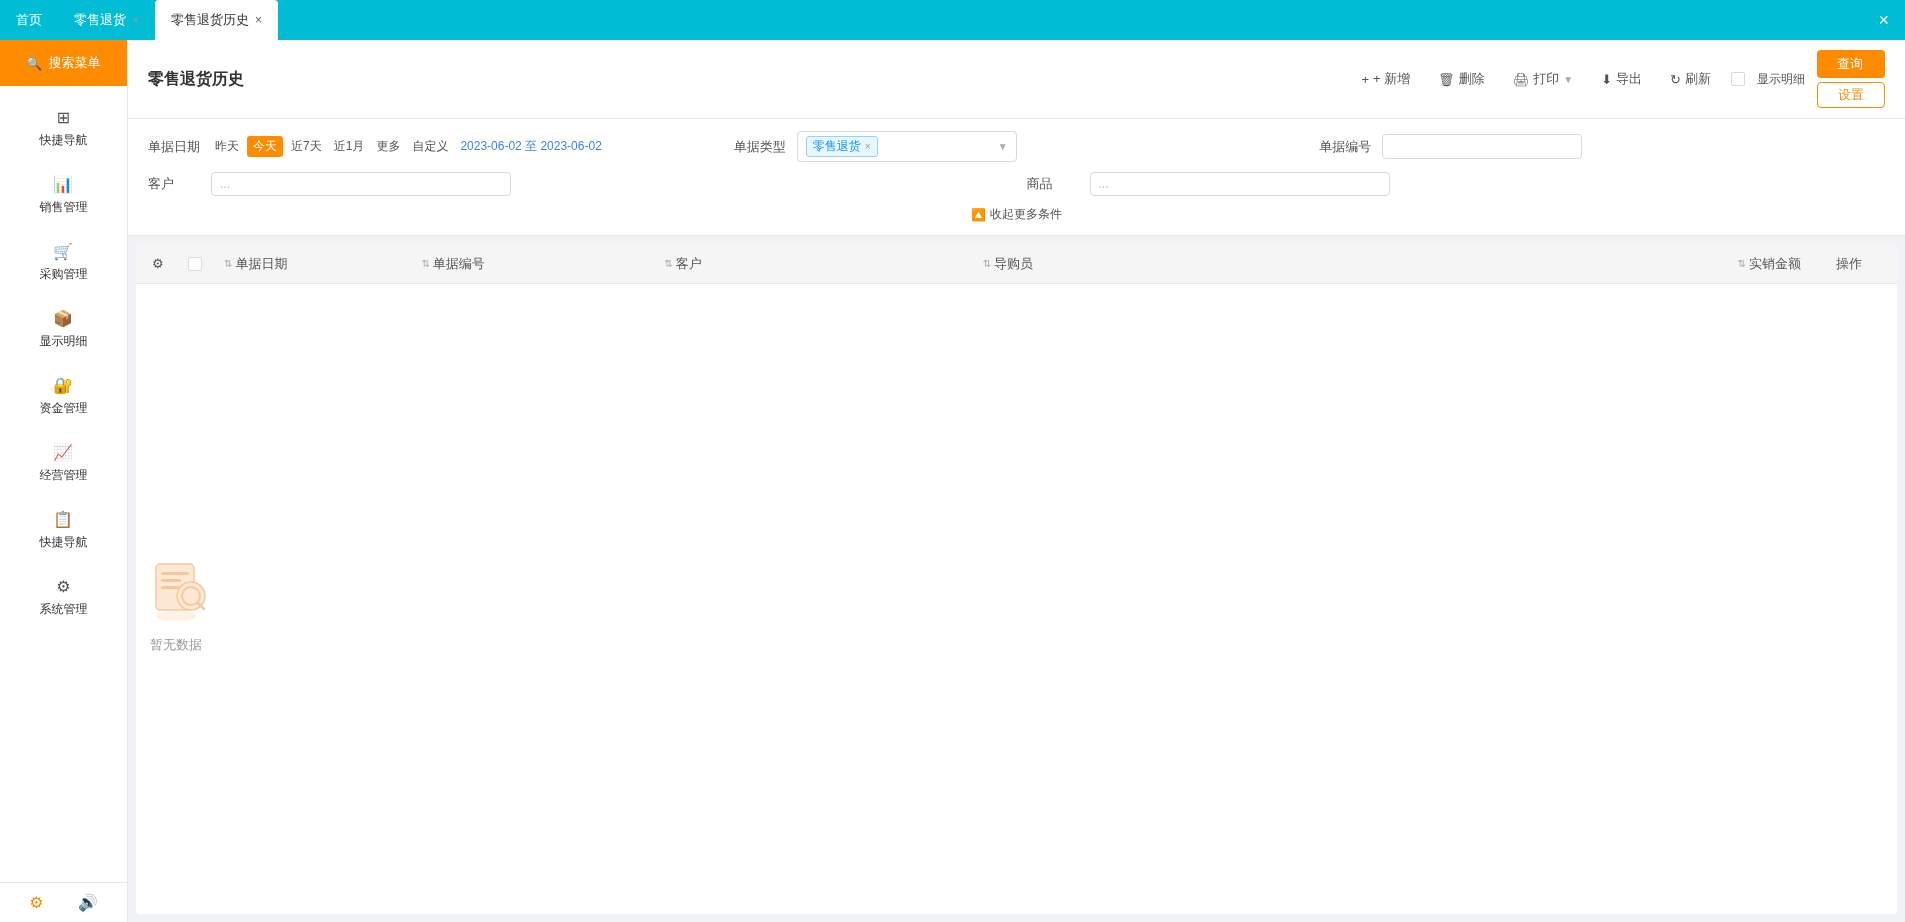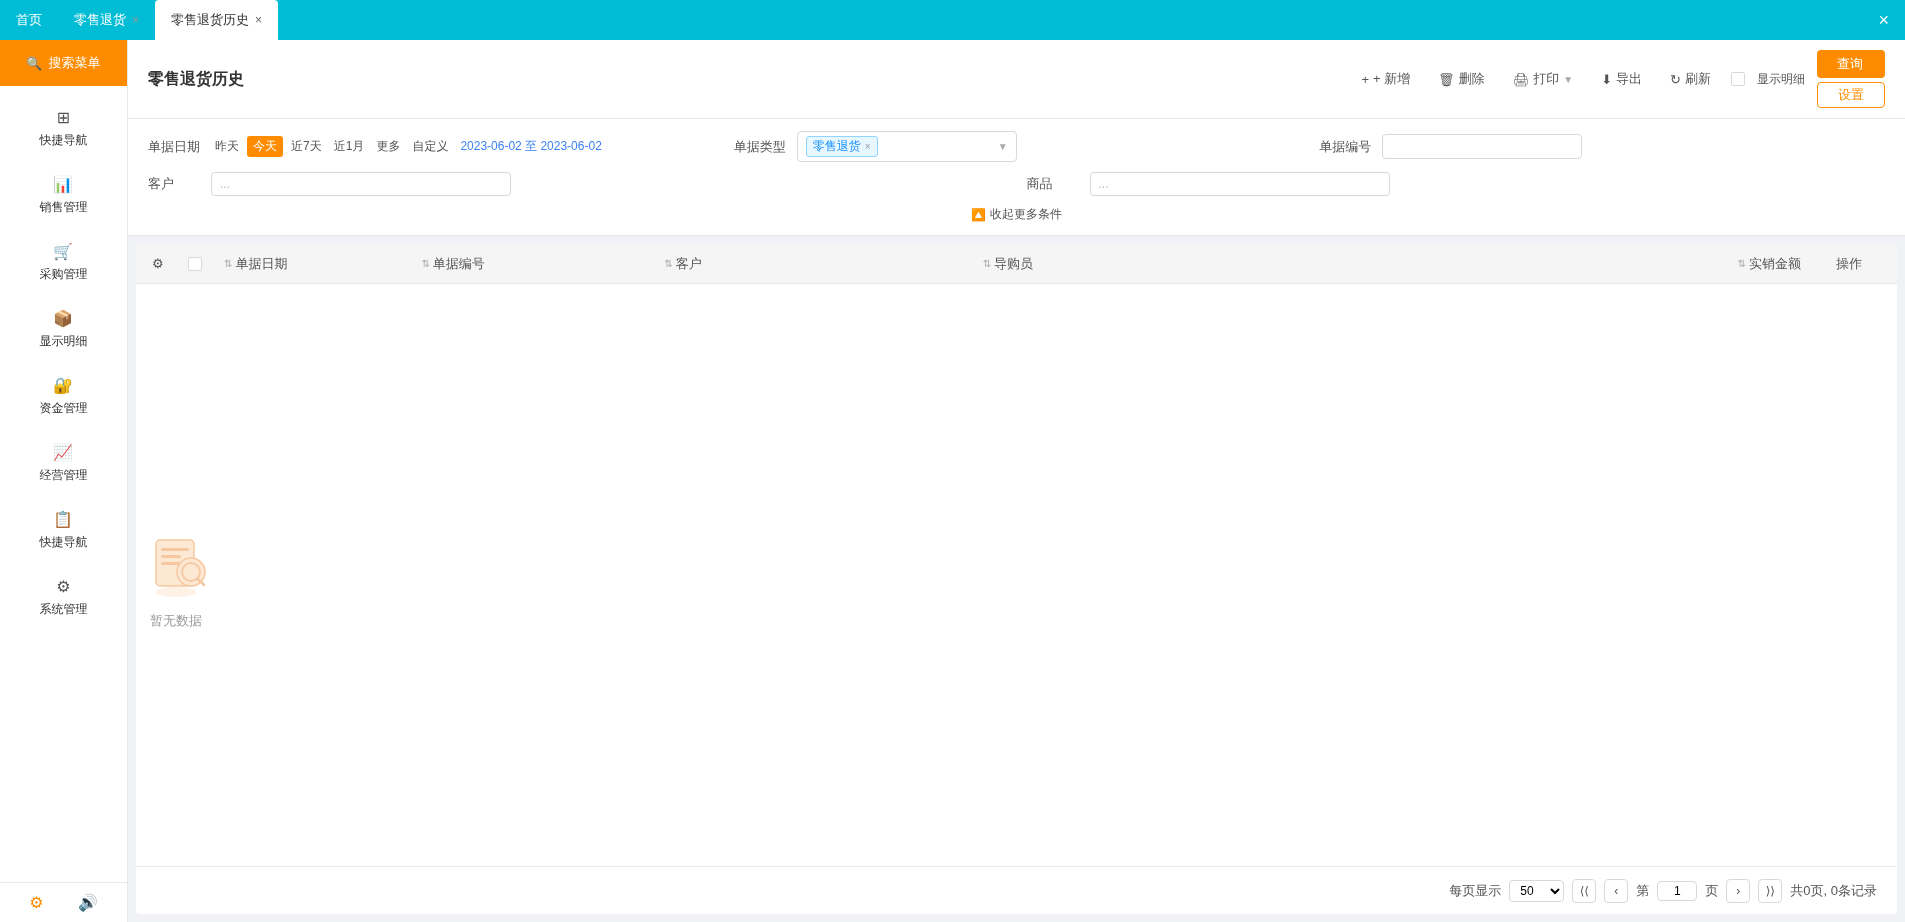--- a/index.html
+++ b/index.html
@@ -582,33 +582,16 @@
             <rect x="25" y="35" width="20" height="3" rx="1.5" fill="#f7c8a0"></rect>
             <rect x="25" y="42" width="24" height="3" rx="1.5" fill="#f7c8a0"></rect>
             <circle cx="55" cy="52" r="14" fill="#fde8d4" stroke="#f7c8a0" stroke-width="1.5"></circle>
             <circle cx="55" cy="52" r="9" fill="none" stroke="#f7c8a0" stroke-width="2"></circle>
             <line x1="62" y1="59" x2="68" y2="65" stroke="#f7c8a0" stroke-width="2.5" stroke-linecap="round"></line>
           </svg>
           <span class="empty-text">暂无数据</span>
         </div>
       </div>
 
-      <div class="pagination">
-        <span>每页显示</span>
-        <select class="page-size-select">
-          <option value="50" selected="">50</option>
-          <option value="10">10</option>
-          <option value="20">20</option>
-          <option value="100">100</option>
-        </select>
-        <div class="page-nav-btn">⟨⟨</div>
-        <div class="page-nav-btn">‹</div>
-        <span>第</span>
-        <input class="page-input" type="text" value="1" style="">
-        <span>页</span>
-        <div class="page-nav-btn">›</div>
-        <div class="page-nav-btn">⟩⟩</div>
-        <span>共0页, 0条记录</span>
-      </div>
     </div>
 
   </div>
 </div>
 
 </body></html>

